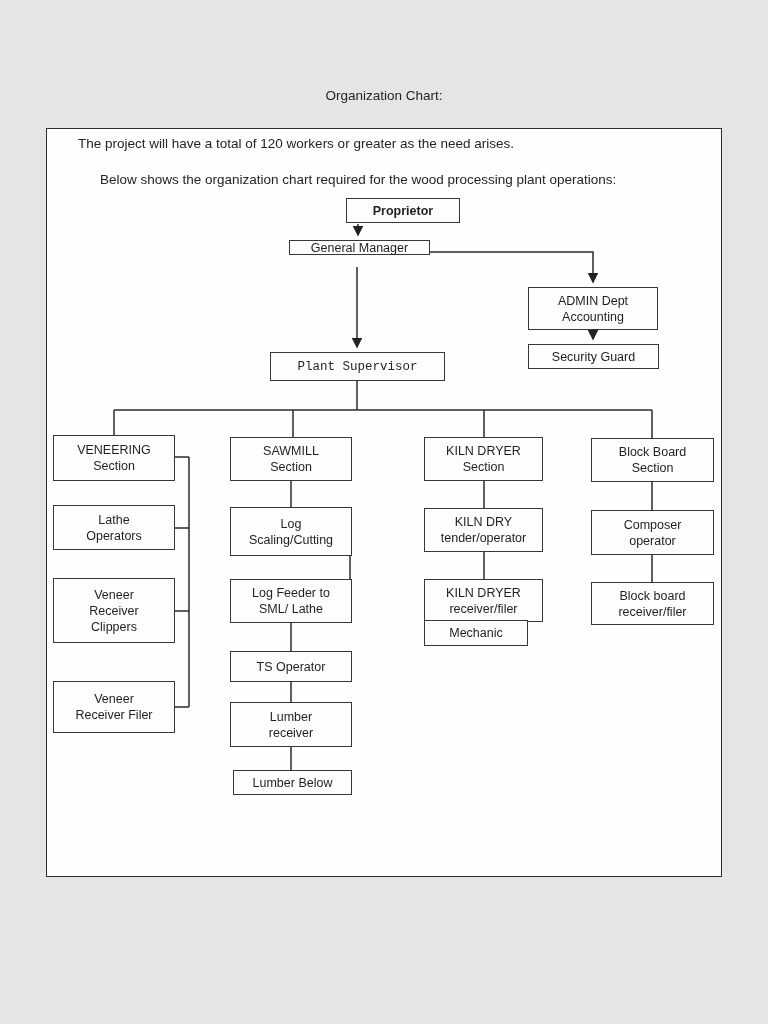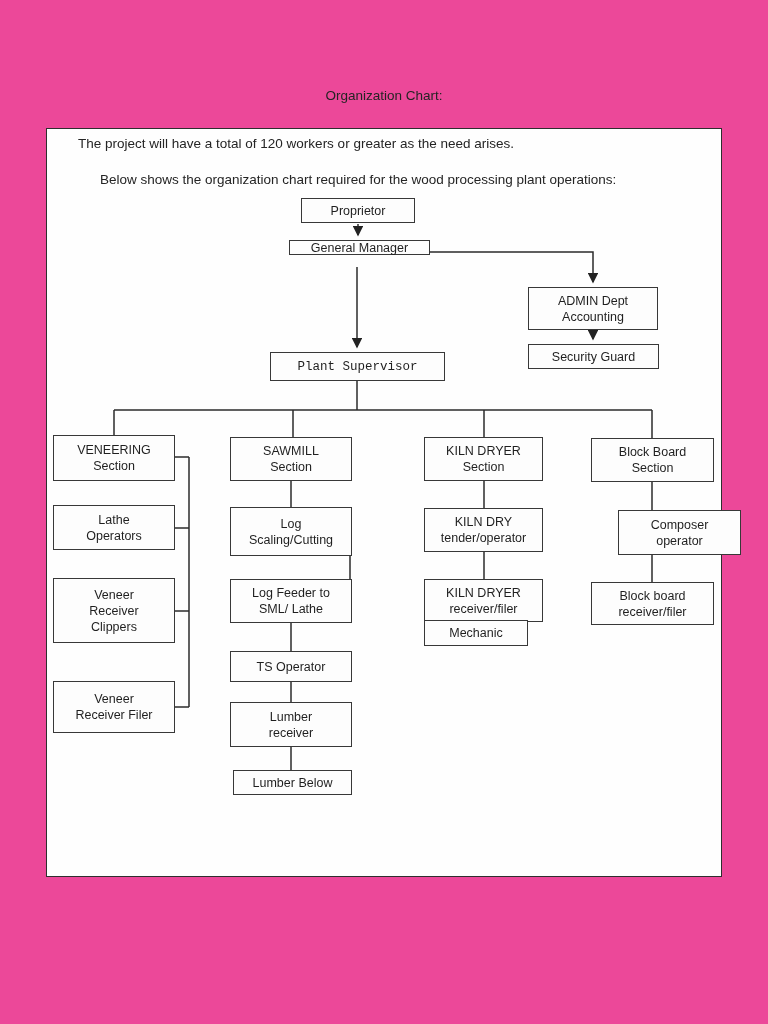--- a/index.html
+++ b/index.html
@@ -4,21 +4,21 @@
 <style>
   html, body {
     margin: 0;
     padding: 0;
     background: #ffffff;
   }
   #page {
     position: relative;
     width: 768px;
     height: 1024px;
-    background: #ec4899;
+    background: #e5e5e5;
     font-family: "Liberation Sans", sans-serif;
     color: #1f1f1f;
     overflow: hidden;
   }
   .doc-title {
     position: absolute;
     left: 0;
     top: 88px;
     width: 768px;
     text-align: center;
@@ -67,21 +67,21 @@
     display: flex;
     align-items: center;
     justify-content: center;
     text-align: center;
     font-size: 12.5px;
     line-height: 1.28;
     white-space: pre-line;
     color: #1f1f1f;
     padding: 1px 2px;
   }
-  .node.bold { font-weight: normal; }
+  .node.bold { font-weight: bold; margin-left: 45px; }
 </style>
 </head>
 <body>
 
 <div id="page">
 
   <div class="doc-title">Organization Chart:</div>
 
   <div class="frame"></div>
 
@@ -176,19 +176,19 @@
 tender/operator</div>
 
   <div class="node" style="left:424px; top:579px; width:119px; height:43px;">KILN DRYER
 receiver/filer</div>
 
   <div class="node" style="left:424px; top:620px; width:104px; height:26px;">Mechanic</div>
 
   <div class="node" style="left:591px; top:438px; width:123px; height:44px;">Block Board
 Section</div>
 
-  <div class="node" style="left:618px; top:510px; width:123px; height:45px;">Composer
+  <div class="node" style="left:591px; top:510px; width:123px; height:45px;">Composer
 operator</div>
 
   <div class="node" style="left:591px; top:582px; width:123px; height:43px;">Block board
 receiver/filer</div>
 
 </div>
 
 </body></html>

